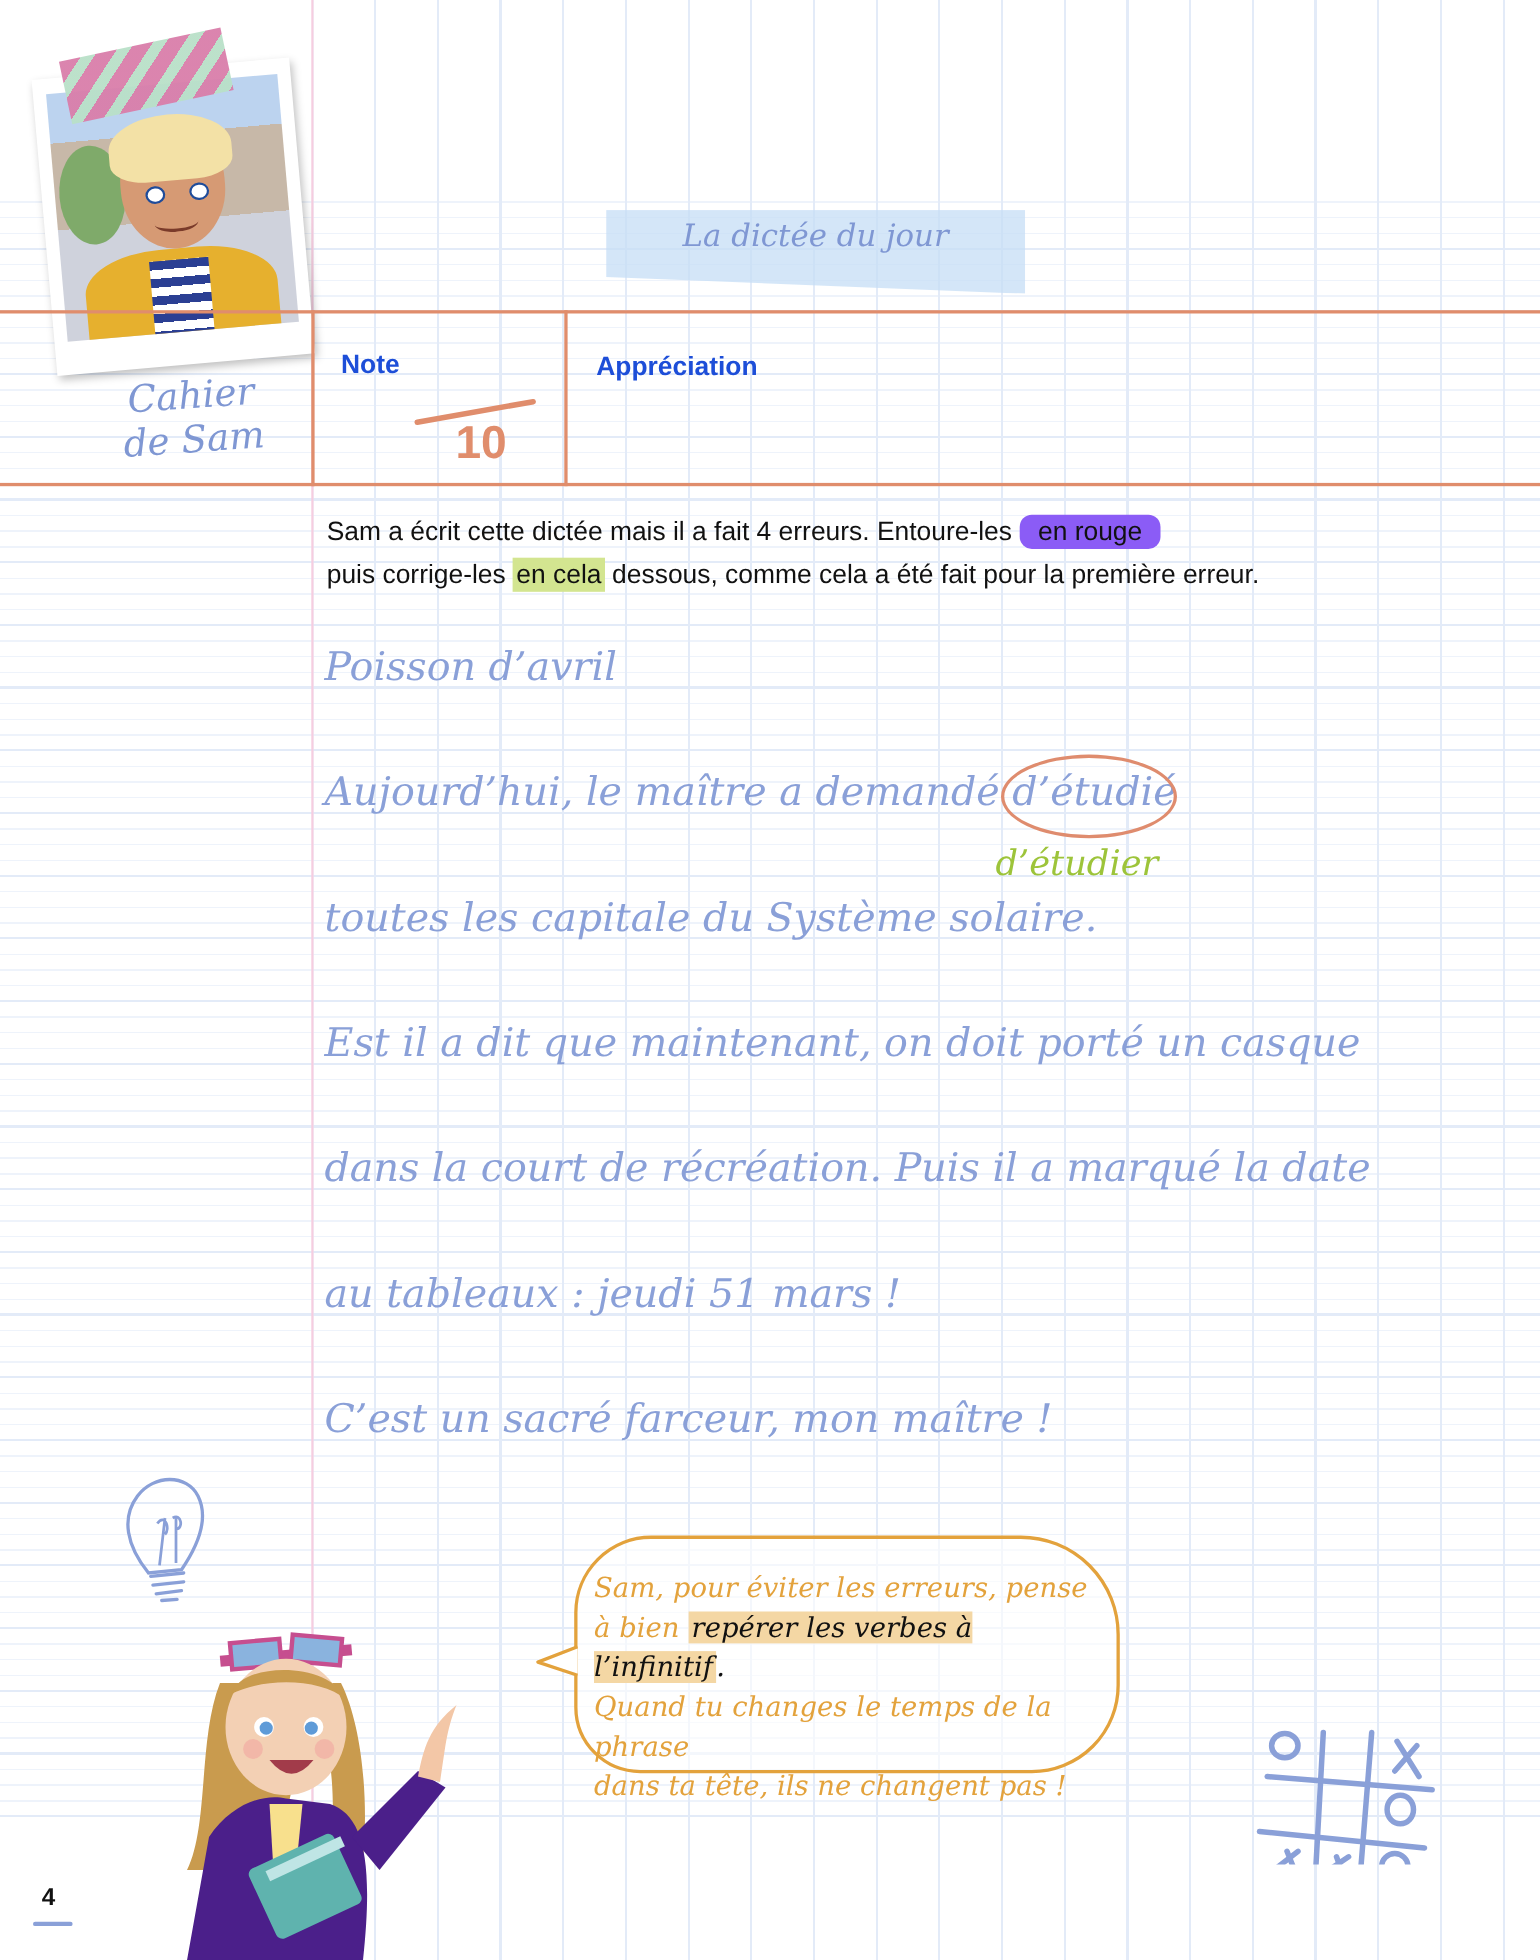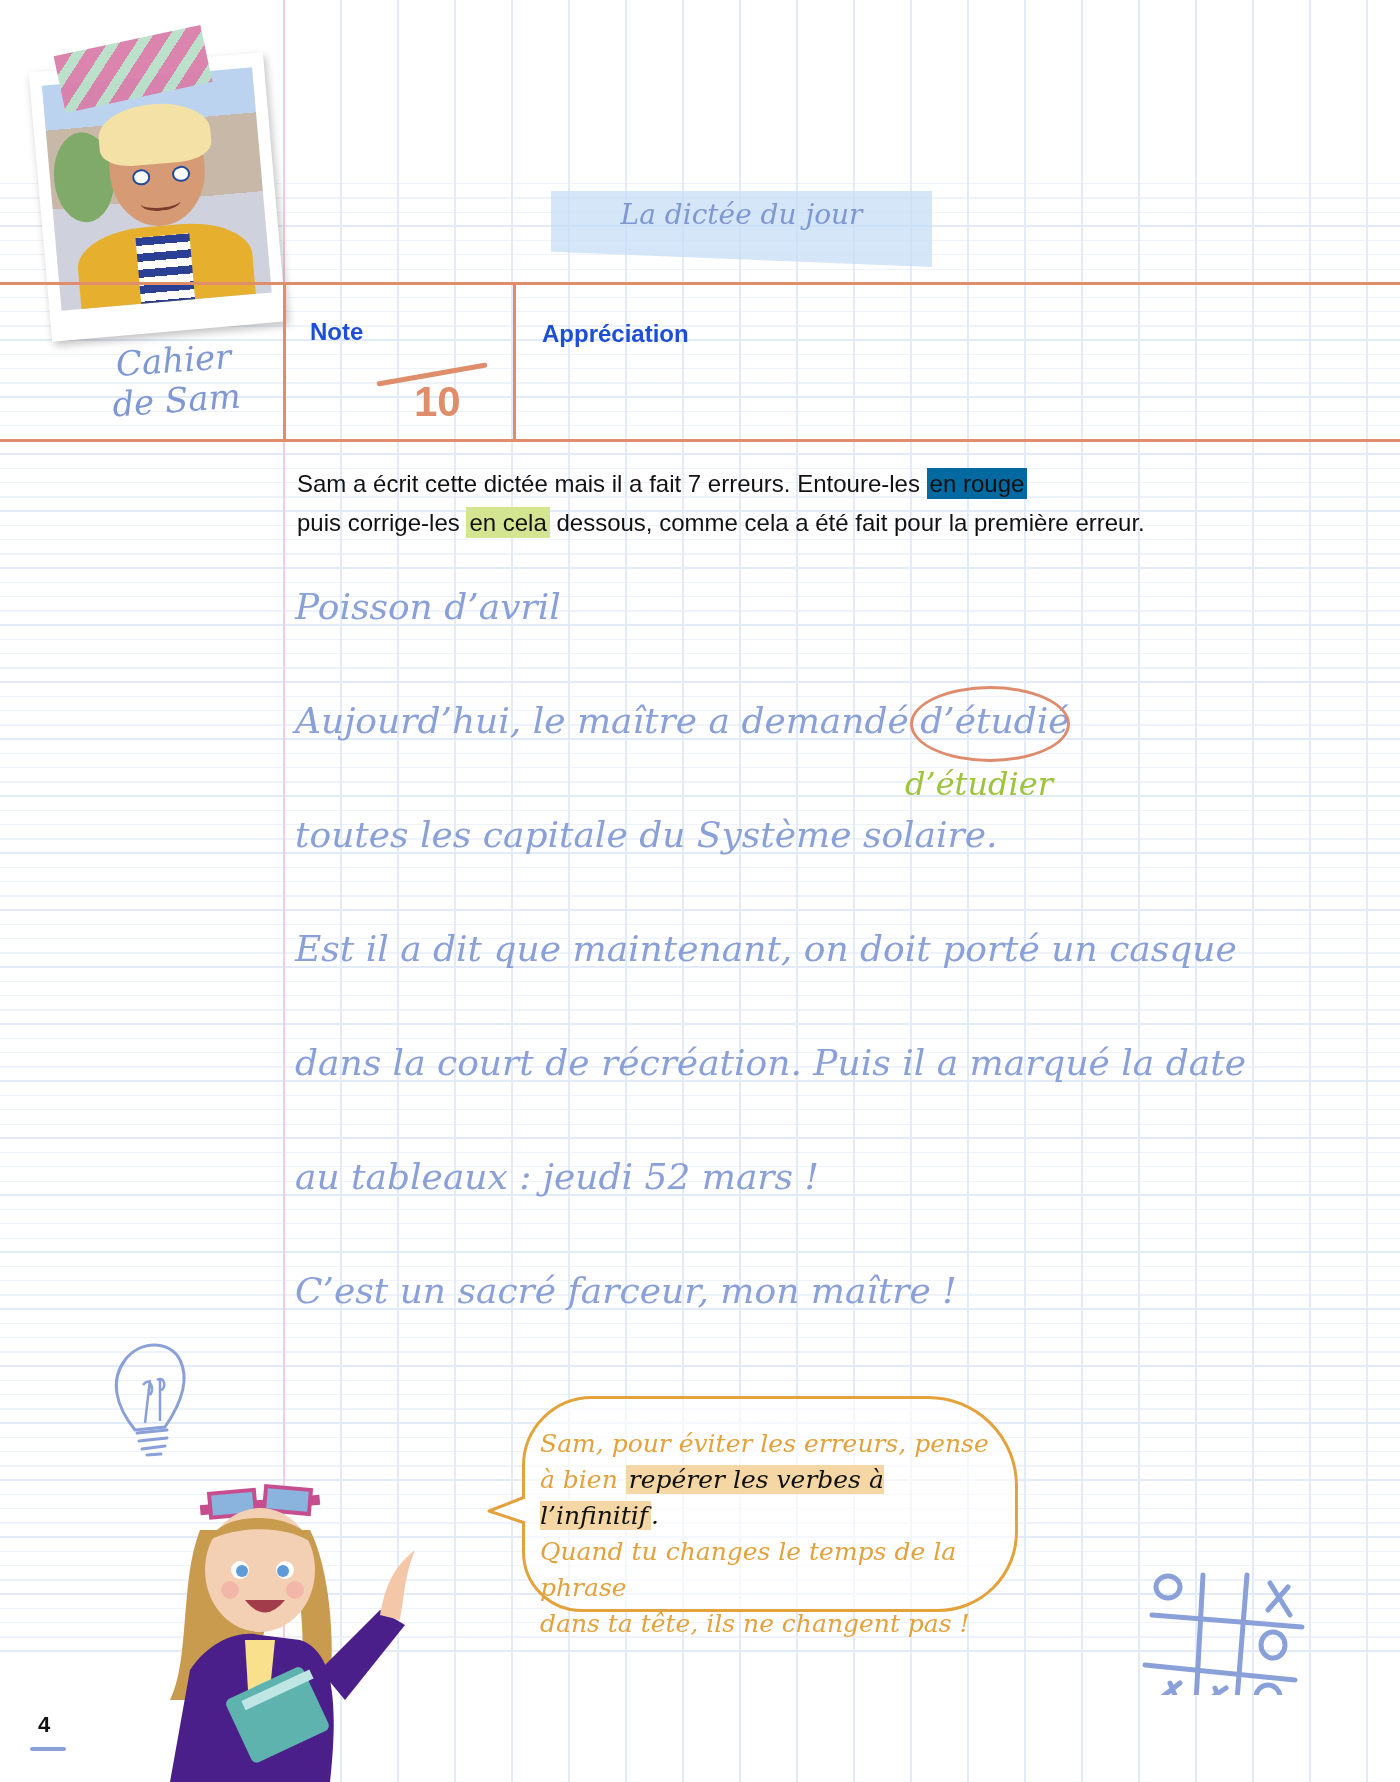--- a/index.html
+++ b/index.html
@@ -83,21 +83,21 @@
     position: absolute; left: 100px; top: 340px; width: 150px;
     font-family: "DejaVu Serif", serif; font-style: italic; font-size: 34px;
     color: #7f97d3; line-height: 40px; text-align: center; transform: rotate(-4deg);
   }
   
   .instructions {
     position: absolute; left: 297px; top: 464px; width: 1060px;
     font-family: "Liberation Sans", sans-serif; font-size: 24px; color: #111;
     line-height: 39px;
   }
-  .hl-red { background: #0369a1; padding: 2px 3px; }
+  .hl-red { background: #8b5cf6; padding: 2px 17px; border-radius: 11px; }
   .hl-green { background: #d3e590; padding: 2px 3px; }
   
   .dictation {
     position: absolute; left: 295px; top: 586px; width: 1080px;
     font-family: "DejaVu Serif", serif; font-style: italic; font-size: 36px;
     color: #8aa0d8;
   }
   .dict-line { position: absolute; left: 0; white-space: nowrap; text-align: right; }
   .err-circle {
     position: absolute; left: 910px; top: 686px; width: 154px; height: 70px;
@@ -169,34 +169,34 @@
 <div class="tbl-line tbl-v2"></div>
 <div class="cell-label" style="left:310px;top:318px">Note</div>
 <div class="cell-label" style="left:542px;top:320px">Appréciation</div>
 <div class="score-bar"></div>
 <div class="score">10</div>
 <div style="position:absolute;left:330px;top:340px;width:160px;height:32px;"></div>
 <div style="position:absolute;left:530px;top:360px;width:860px;height:70px;"></div>
 
 <div class="instructions">
   <div>
-    <span>Sam a écrit cette dictée mais il a fait 7 erreurs. Entoure-les </span><span class="hl-red">en rouge</span>
+    <span>Sam a écrit cette dictée mais il a fait 4 erreurs. Entoure-les </span><span class="hl-red">en rouge</span>
   </div>
   <div>
     <span>puis corrige-les </span><span class="hl-green">en cela</span><span> dessous, comme cela a été fait pour la première erreur.</span>
   </div>
 </div>
 
 <div class="dictation">
   <div class="dict-line" style="top:0px">Poisson d’avril</div>
   <div class="dict-line" style="top:114px">Aujourd’hui, le maître a demandé d’étudié</div>
   <div class="dict-line" style="top:228px">toutes les capitale du Système solaire.</div>
   <div class="dict-line" style="top:342px">Est il a dit que maintenant, on doit porté un casque</div>
   <div class="dict-line" style="top:456px">dans la court de récréation. Puis il a marqué la date</div>
-  <div class="dict-line" style="top:570px">au tableaux : jeudi 52 mars !</div>
+  <div class="dict-line" style="top:570px">au tableaux : jeudi 51 mars !</div>
   <div class="dict-line" style="top:684px">C’est un sacré farceur, mon maître !</div>
 </div>
 <div class="err-circle"></div>
 <div class="correction">d’étudier</div>
 
 <svg class="bulb" viewBox="0 0 100 130">
   <path d="M30 95 C10 70 5 45 20 25 C35 5 65 5 75 25 C85 45 75 70 60 92 Z" fill="none" stroke="#8aa0d8" stroke-width="3"></path>
   <path d="M40 88 L45 45 M55 86 L55 45 M38 50 C45 40 50 55 45 60 M52 45 C60 40 62 55 55 55" fill="none" stroke="#8aa0d8" stroke-width="2.5"></path>
   <path d="M32 98 L62 95 M34 106 L62 103 M37 114 L60 111 M42 120 L56 119" fill="none" stroke="#8aa0d8" stroke-width="3" stroke-linecap="round"></path>
 </svg>

